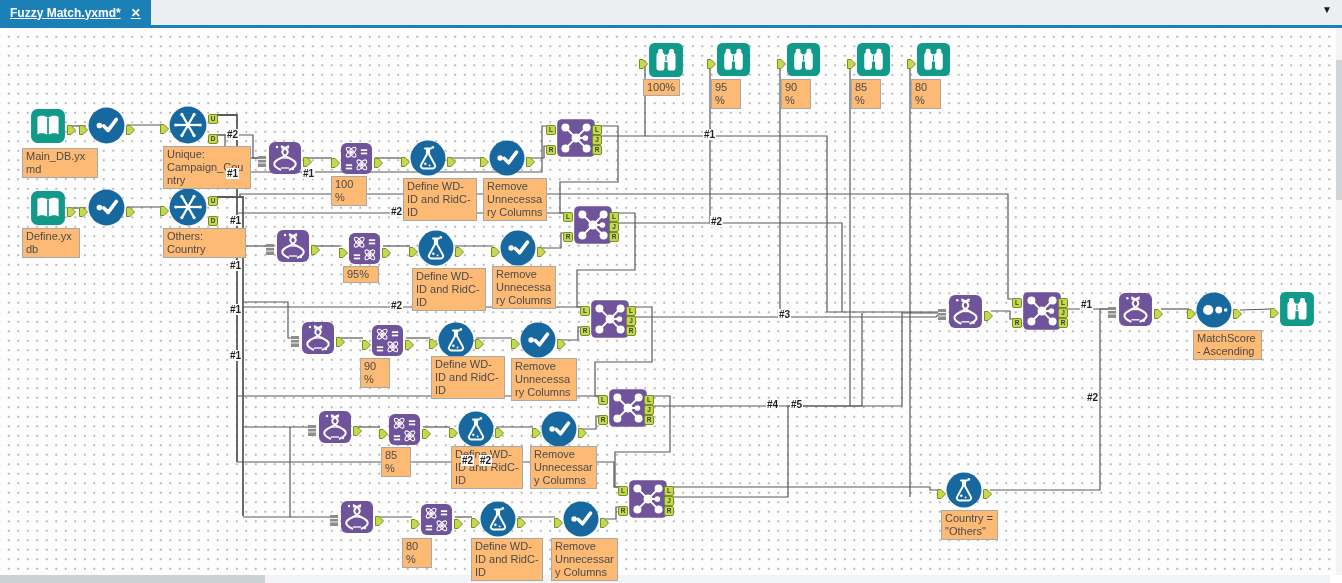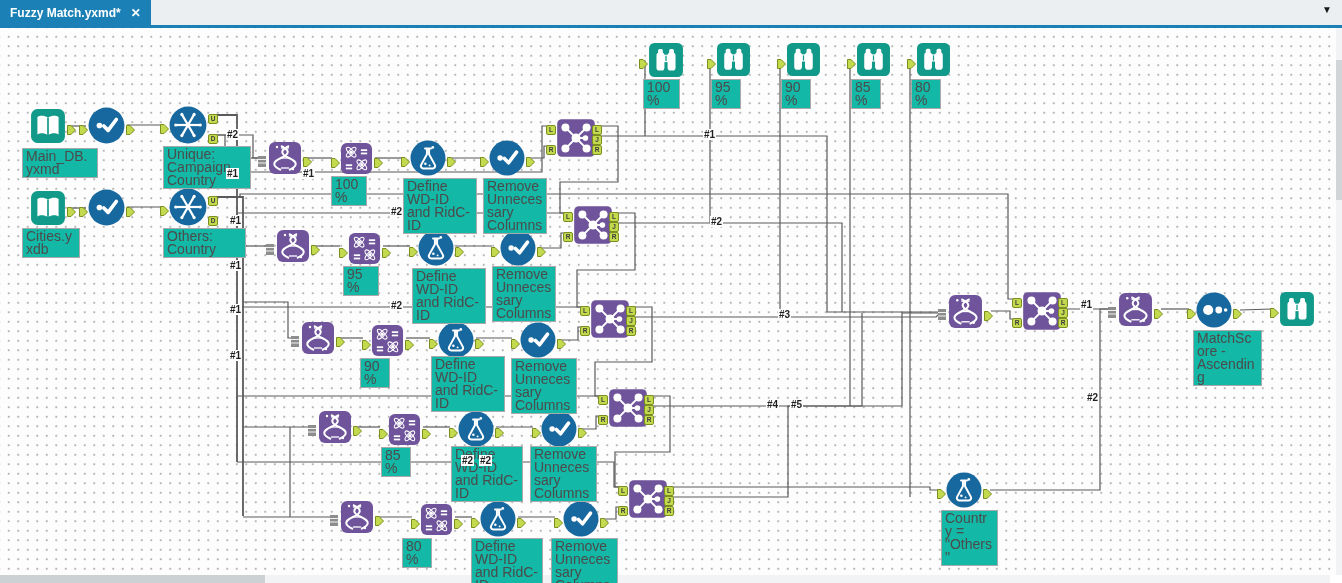--- a/index.html
+++ b/index.html
@@ -1,32 +1,32 @@
 <!DOCTYPE html>
 <html><head>
 <meta charset="utf-8">
 <style>
   html,body{margin:0;padding:0;}
   body{font-family:"Liberation Sans",sans-serif; width:1342px; height:583px; overflow:hidden; background:#fff; position:relative;}
   #stage{position:relative;width:1342px;height:583px;background:#fff;}
   
   #tabbar{position:absolute;left:0;top:0;width:1342px;height:25px;background:#eceff1;border-bottom:3px solid #1b80b6;}
-  .tab{position:absolute;left:0;top:0;height:25px;background:#1b80b6;color:#fff;display:flex;align-items:center;padding:0 10px;font-size:12px;font-weight:bold;gap:10px;}
+  .tab{position:absolute;left:0;top:0;height:25px;background:#1b80b6;color:#fff;display:flex;align-items:center;padding:0 10px;font-size:12px;font-weight:bold;gap:10px;text-decoration:underline;}
   .tab .close{font-size:12px;font-weight:bold;cursor:pointer;}
   .tab-caret{position:absolute;right:10px;top:4px;color:#1a1a1a;font-size:10px;}
   
   #canvas{position:absolute;left:0;top:28px;width:1336px;height:547px;
     background-image:radial-gradient(circle,#b5b5b5 0.9px,rgba(0,0,0,0) 1px);
     background-size:9.5px 9.5px;background-position:4px 4px;background-color:#fdfdfd;}
   #wires{position:absolute;left:0;top:0;width:1342px;height:583px;pointer-events:none;}
   .tool{position:absolute;z-index:3;}
   .tool svg{display:block;}
   .anchor{position:absolute;z-index:4;}
-  .ann{position:absolute;z-index:5;background:#14b8a6;border:1px solid #a9a9a9;color:#4b4b4b;
-    font-size:14px;line-height:13px;padding:1px 3px;overflow-wrap:anywhere;box-sizing:border-box;}
+  .ann{position:absolute;z-index:5;background:#fdba74;border:1px solid #a9a9a9;color:#4b4b4b;
+    font-size:11px;line-height:13px;padding:1px 3px;overflow-wrap:anywhere;box-sizing:border-box;}
   .wlabel{position:absolute;z-index:6;background:#fdfdfd;color:#1f1f1f;font-size:10px;font-weight:bold;padding:0 1px;}
   
   #hscroll{position:absolute;left:0;top:575px;width:1330px;height:8px;background:#f2f3f4;}
   #hthumb{position:absolute;left:0;top:0;width:265px;height:8px;background:#ccd1d4;}
   #vscroll{position:absolute;left:1336px;top:28px;width:6px;height:547px;background:#f2f3f4;}
   #vthumb{position:absolute;left:0;top:32px;width:6px;height:140px;background:#d2d5d7;}
 </style>
 </head>
 <body>
 
@@ -920,21 +920,21 @@
         <circle cx="21.5" cy="7" r="1.3" fill="#fff"></circle>
       </svg>
     </div>
     <div class="anchor" style="left: 937px; top: 485px;"><svg width="9" height="10" viewBox="0 0 9 10">
         <polygon points="0.5,0.5 4,0.5 8.5,5 4,9.5 0.5,9.5" fill="#c3d94e" stroke="#7a8f1e"></polygon>
       </svg></div>
     <div class="anchor" style="left: 983px; top: 485px;"><svg width="9" height="10" viewBox="0 0 9 10">
         <polygon points="0.5,0.5 4,0.5 8.5,5 4,9.5 0.5,9.5" fill="#c3d94e" stroke="#7a8f1e"></polygon>
       </svg></div>
     <div class="ann" style="left: 22px; top: 148px; width: 76px;">Main_DB.yxmd</div>
-    <div class="ann" style="left: 22px; top: 228px; width: 58px;">Cities.yxdb</div>
+    <div class="ann" style="left: 22px; top: 228px; width: 58px;">Define.yxdb</div>
     <div class="ann" style="left: 163px; top: 146px; width: 88px;">Unique: Campaign_Country</div>
     <div class="ann" style="left: 163px; top: 228px; width: 83px;">Others: Country</div>
     <div class="ann" style="left: 331px; top: 176px; width: 36px;">100%</div>
     <div class="ann" style="left: 403px; top: 178px; width: 74px;">Define WD-ID and RidC-ID</div>
     <div class="ann" style="left: 483px; top: 178px; width: 64px;">Remove Unnecessary Columns</div>
     <div class="ann" style="left: 343px; top: 266px; width: 36px;">95%</div>
     <div class="ann" style="left: 412px; top: 268px; width: 74px;">Define WD-ID and RidC-ID</div>
     <div class="ann" style="left: 492px; top: 266px; width: 64px;">Remove Unnecessary Columns</div>
     <div class="ann" style="left: 360px; top: 358px; width: 30px;">90%</div>
     <div class="ann" style="left: 431px; top: 356px; width: 74px;">Define WD-ID and RidC-ID</div>

